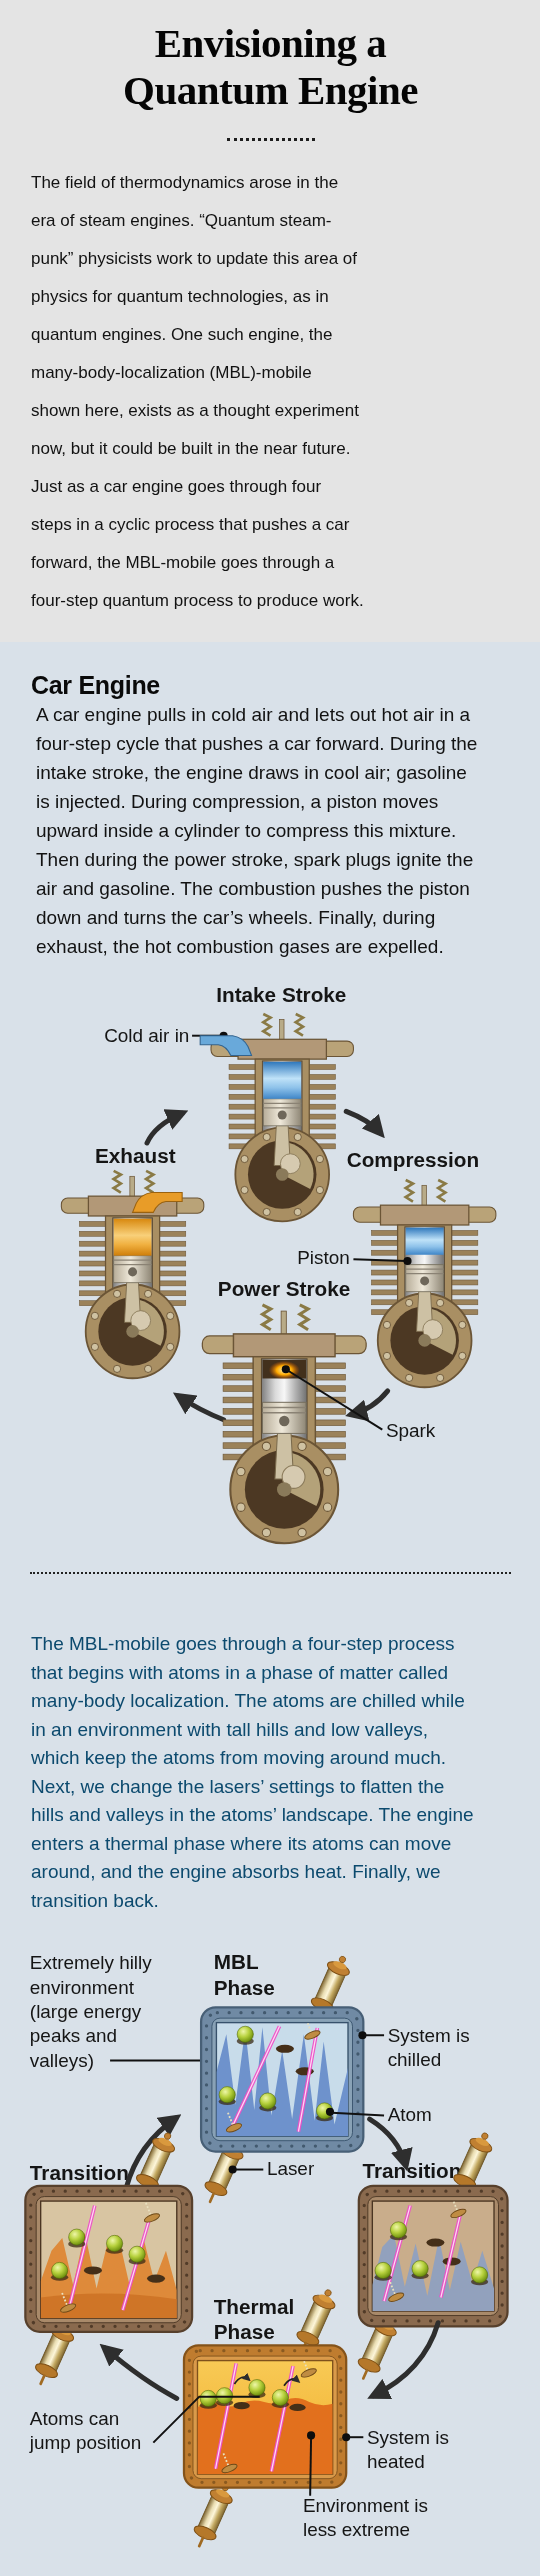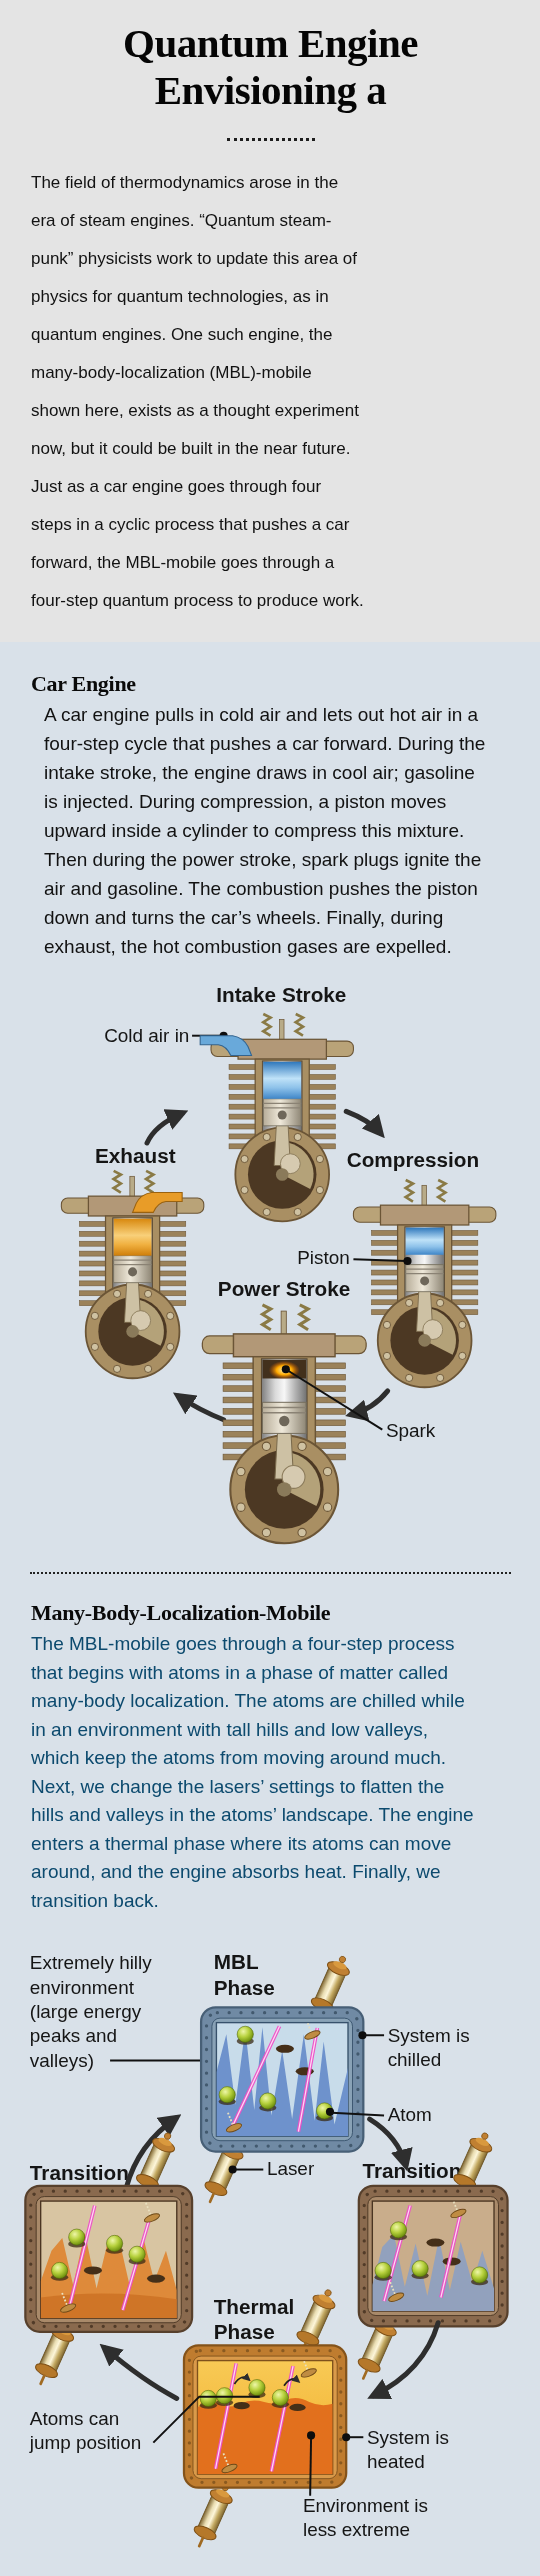--- a/index.html
+++ b/index.html
@@ -4,23 +4,23 @@
 <style>
   html,body{margin:0;padding:0;background:#cfcfcf;}
   #page{position:relative;width:541px;height:2576px;background:#e4e4e4;overflow:hidden;
         font-family:"Liberation Sans",sans-serif;color:#161616;}
   #blue-bg{position:absolute;left:0;top:642px;width:541px;height:1934px;background:#d9e1e9;}
   .abs{position:absolute;}
   #main-title{left:0;top:20px;width:541px;text-align:center;
     font-family:"Liberation Serif",serif;font-weight:700;font-size:41px;line-height:47px;color:#050505;letter-spacing:-0.5px;}
   #title-dots{left:227px;top:138px;width:88px;height:0;border-top:3.6px dotted #1d1d1d;}
   #intro-text{left:31px;top:164px;width:487px;font-size:17px;line-height:38px;white-space:pre-line;color:#121212;}
-  .section-heading{font-family:Liberation Serif, serif;font-weight:700;font-size:22px;color:#0a0a0a;letter-spacing:-0.3px;}
+  .section-heading{font-family:Liberation Sans, sans-serif;font-weight:700;font-size:25px;color:#0a0a0a;letter-spacing:-0.3px;}
   #car-heading{left:31px;top:671px;}
-  #car-body{left:44px;top:700px;width:494px;font-size:19px;line-height:29px;white-space:pre-line;color:#121212;}
+  #car-body{left:36px;top:700px;width:494px;font-size:19px;line-height:29px;white-space:pre-line;color:#121212;}
   #section-divider{left:30px;top:1572px;width:481px;height:0;border-top:2.7px dotted #222;}
   #mbl-heading{left:31px;top:1600px;}
   #mbl-body{left:31px;top:1630px;width:494px;font-size:19px;line-height:28.5px;white-space:pre-line;color:#0c4a6e;}
   svg{position:absolute;left:0;display:block;}
   #car-svg{top:978px;}
   #mbl-svg{top:1928px;}
   text{fill:#151515;}
   .lbl-bold{font-family:"Liberation Sans",sans-serif;font-weight:700;font-size:23px;}
   .lbl{font-family:"Liberation Sans",sans-serif;font-size:21px;}
   .callout-line{stroke:#111;stroke-width:2.2;fill:none;}
@@ -28,22 +28,22 @@
   .mini-arrow{stroke:#222;stroke-width:2;fill:none;}
   .dot{fill:#0d0d0d;}
 </style>
 </head>
 <body>
 
 <div id="page">
   <div id="blue-bg" class="abs"></div>
 
   <div id="main-title" class="abs">
+    <div>Envisioning a</div>
     <div>Quantum Engine</div>
-    <div>Envisioning a</div>
   </div>
   <div id="title-dots" class="abs"></div>
   <div id="intro-text" class="abs">The field of thermodynamics arose in the
 era of steam engines. “Quantum steam-
 punk” physicists work to update this area of
 physics for quantum technologies, as in
 quantum engines. One such engine, the
 many-body-localization (MBL)-mobile
 shown here, exists as a thought experiment
 now, but it could be built in the near future.
@@ -190,21 +190,20 @@
         <circle class="dot" cx="452" cy="314" r="4.5"></circle>
     </g>
     <g>
       <circle class="dot" cx="317" cy="434" r="4.5"></circle>
         <line class="callout-line" x1="317" y1="434" x2="424" y2="501"></line>
     </g>
     <text class="lbl" x="428" y="509">Spark</text>
   </svg>
 
   <div id="section-divider" class="abs"></div>
-  <div id="mbl-heading" class="abs section-heading">Many-Body-Localization-Mobile</div>
   <div id="mbl-body" class="abs">The MBL-mobile goes through a four-step process
 that begins with atoms in a phase of matter called
 many-body localization. The atoms are chilled while
 in an environment with tall hills and low valleys,
 which keep the atoms from moving around much.
 Next, we change the lasers’ settings to flatten the
 hills and valleys in the atoms’ landscape. The engine
 enters a thermal phase where its atoms can move
 around, and the engine absorbs heat. Finally, we
 transition back.</div>

